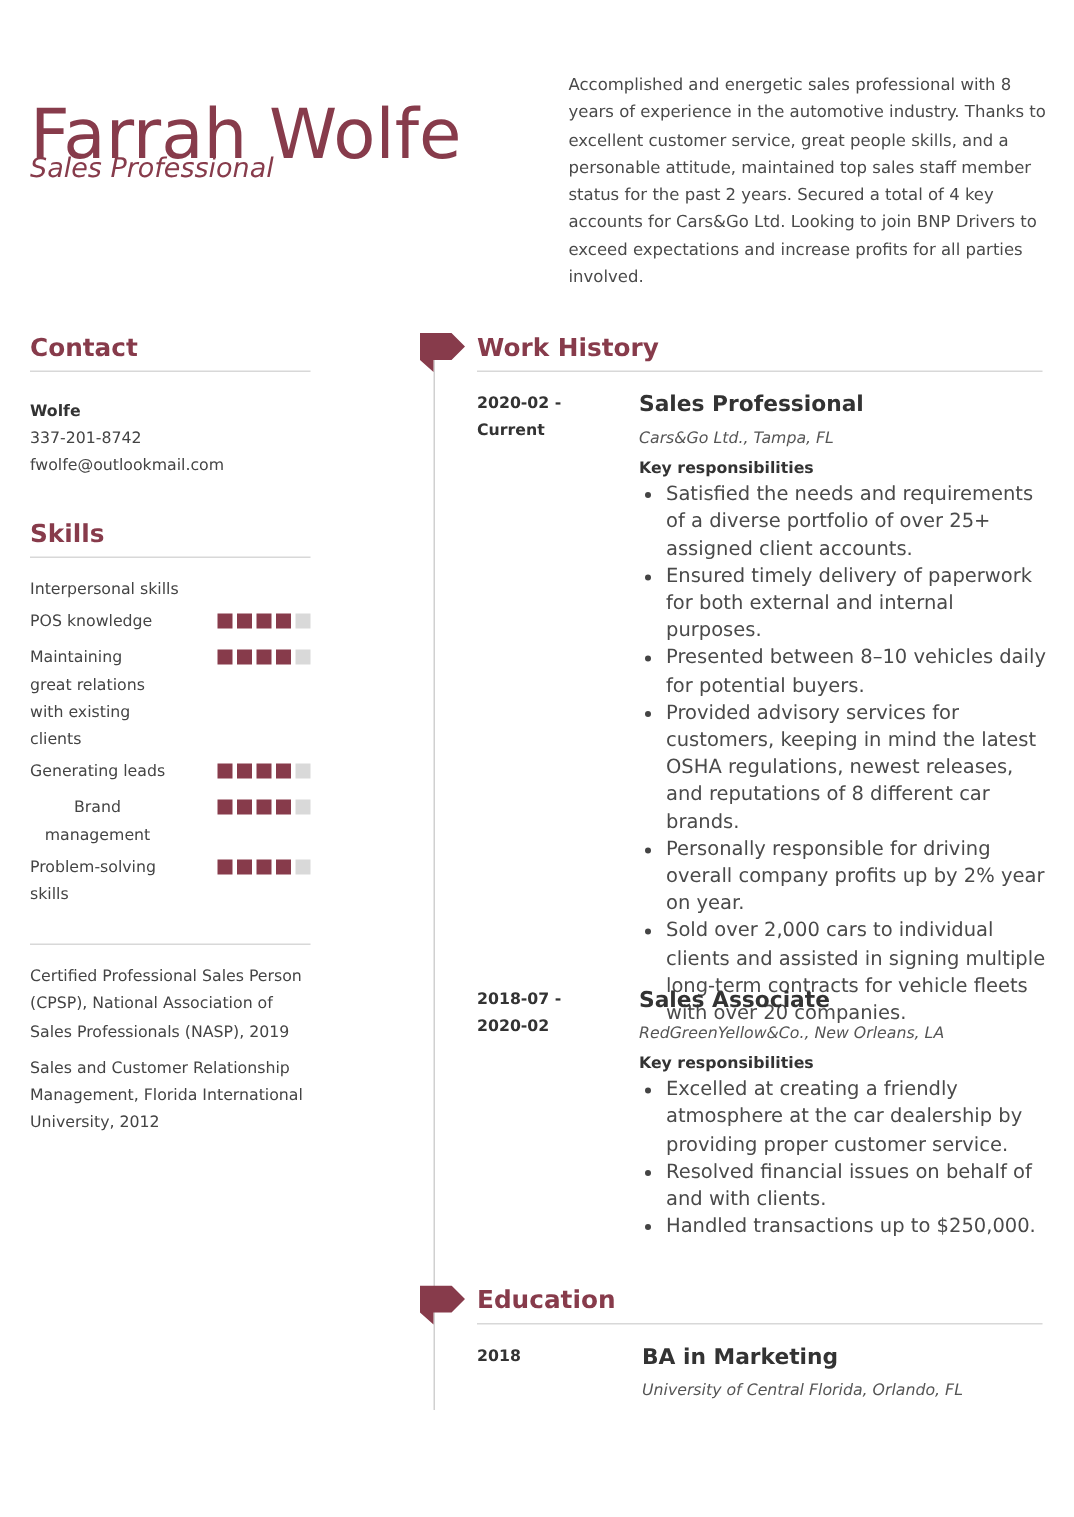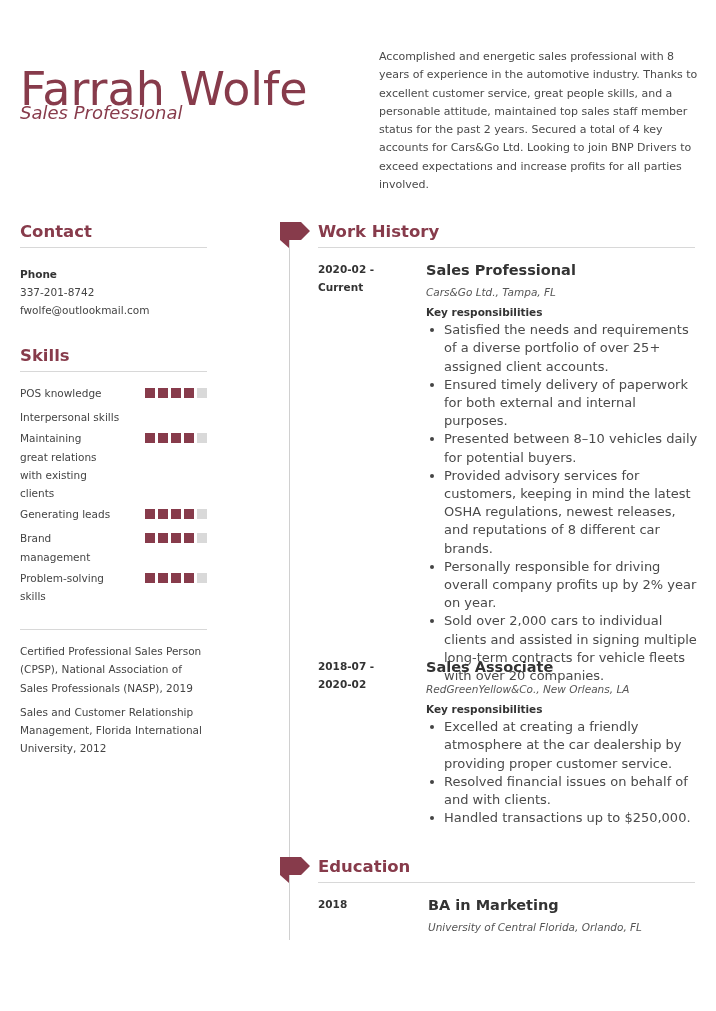--- a/index.html
+++ b/index.html
@@ -47,42 +47,42 @@
 
 <div class="name">Farrah Wolfe</div>
 <div class="title">Sales Professional</div>
 <div class="summary">Accomplished and energetic sales professional with 8 years of experience in the automotive industry. Thanks to excellent customer service, great people skills, and a personable attitude, maintained top sales staff member status for the past 2 years. Secured a total of 4 key accounts for Cars&amp;Go Ltd. Looking to join BNP Drivers to exceed expectations and increase profits for all parties involved.</div>
 
 <div class="left-col">
   <section>
     <div class="sec-head">Contact</div>
     <div class="sec-rule"></div>
     <div style="margin-top:17px;">
-      <div class="contact-label">Phone</div>
+      <div class="contact-label">Wolfe</div>
       <div class="contact-value">337-201-8742</div>
       <div class="contact-value">fwolfe@outlookmail.com</div>
     </div>
   </section>
 
   <section style="margin-top:25px;">
     <div class="sec-head">Skills</div>
     <div class="sec-rule"></div>
     <div style="margin-top:12px;">
+      <div class="skill-row" style="margin-bottom:3px;">
+        <div class="skill-name" style="width:187px;">Interpersonal skills</div>
+      </div>
       <div class="skill-row" style="margin-bottom:6px;">
         <div class="skill-name">POS knowledge</div>
         <div class="skill-bar">
           <span class="sq"></span>
             <span class="sq"></span>
             <span class="sq"></span>
             <span class="sq"></span>
             <span class="sq off"></span>
         </div>
-      </div>
-      <div class="skill-row" style="margin-bottom:3px;">
-        <div class="skill-name" style="width:187px;">Interpersonal skills</div>
       </div>
       <div class="skill-row" style="margin-bottom:3px;">
         <div class="skill-name" style="width:90px;">Maintaining great relations with existing clients</div>
         <div class="skill-bar">
           <span class="sq"></span>
             <span class="sq"></span>
             <span class="sq"></span>
             <span class="sq"></span>
             <span class="sq off"></span>
         </div>
@@ -91,21 +91,21 @@
         <div class="skill-name">Generating leads</div>
         <div class="skill-bar">
           <span class="sq"></span>
             <span class="sq"></span>
             <span class="sq"></span>
             <span class="sq"></span>
             <span class="sq off"></span>
         </div>
       </div>
       <div class="skill-row" style="margin-bottom:3px;">
-        <div class="skill-name" style="width:90px;">Brand management</div>
+        <div class="skill-name" style="width:90px;text-align:center;">Brand management</div>
         <div class="skill-bar">
           <span class="sq"></span>
             <span class="sq"></span>
             <span class="sq"></span>
             <span class="sq"></span>
             <span class="sq off"></span>
         </div>
       </div>
       <div class="skill-row">
         <div class="skill-name" style="width:100px;">Problem-solving skills</div>

